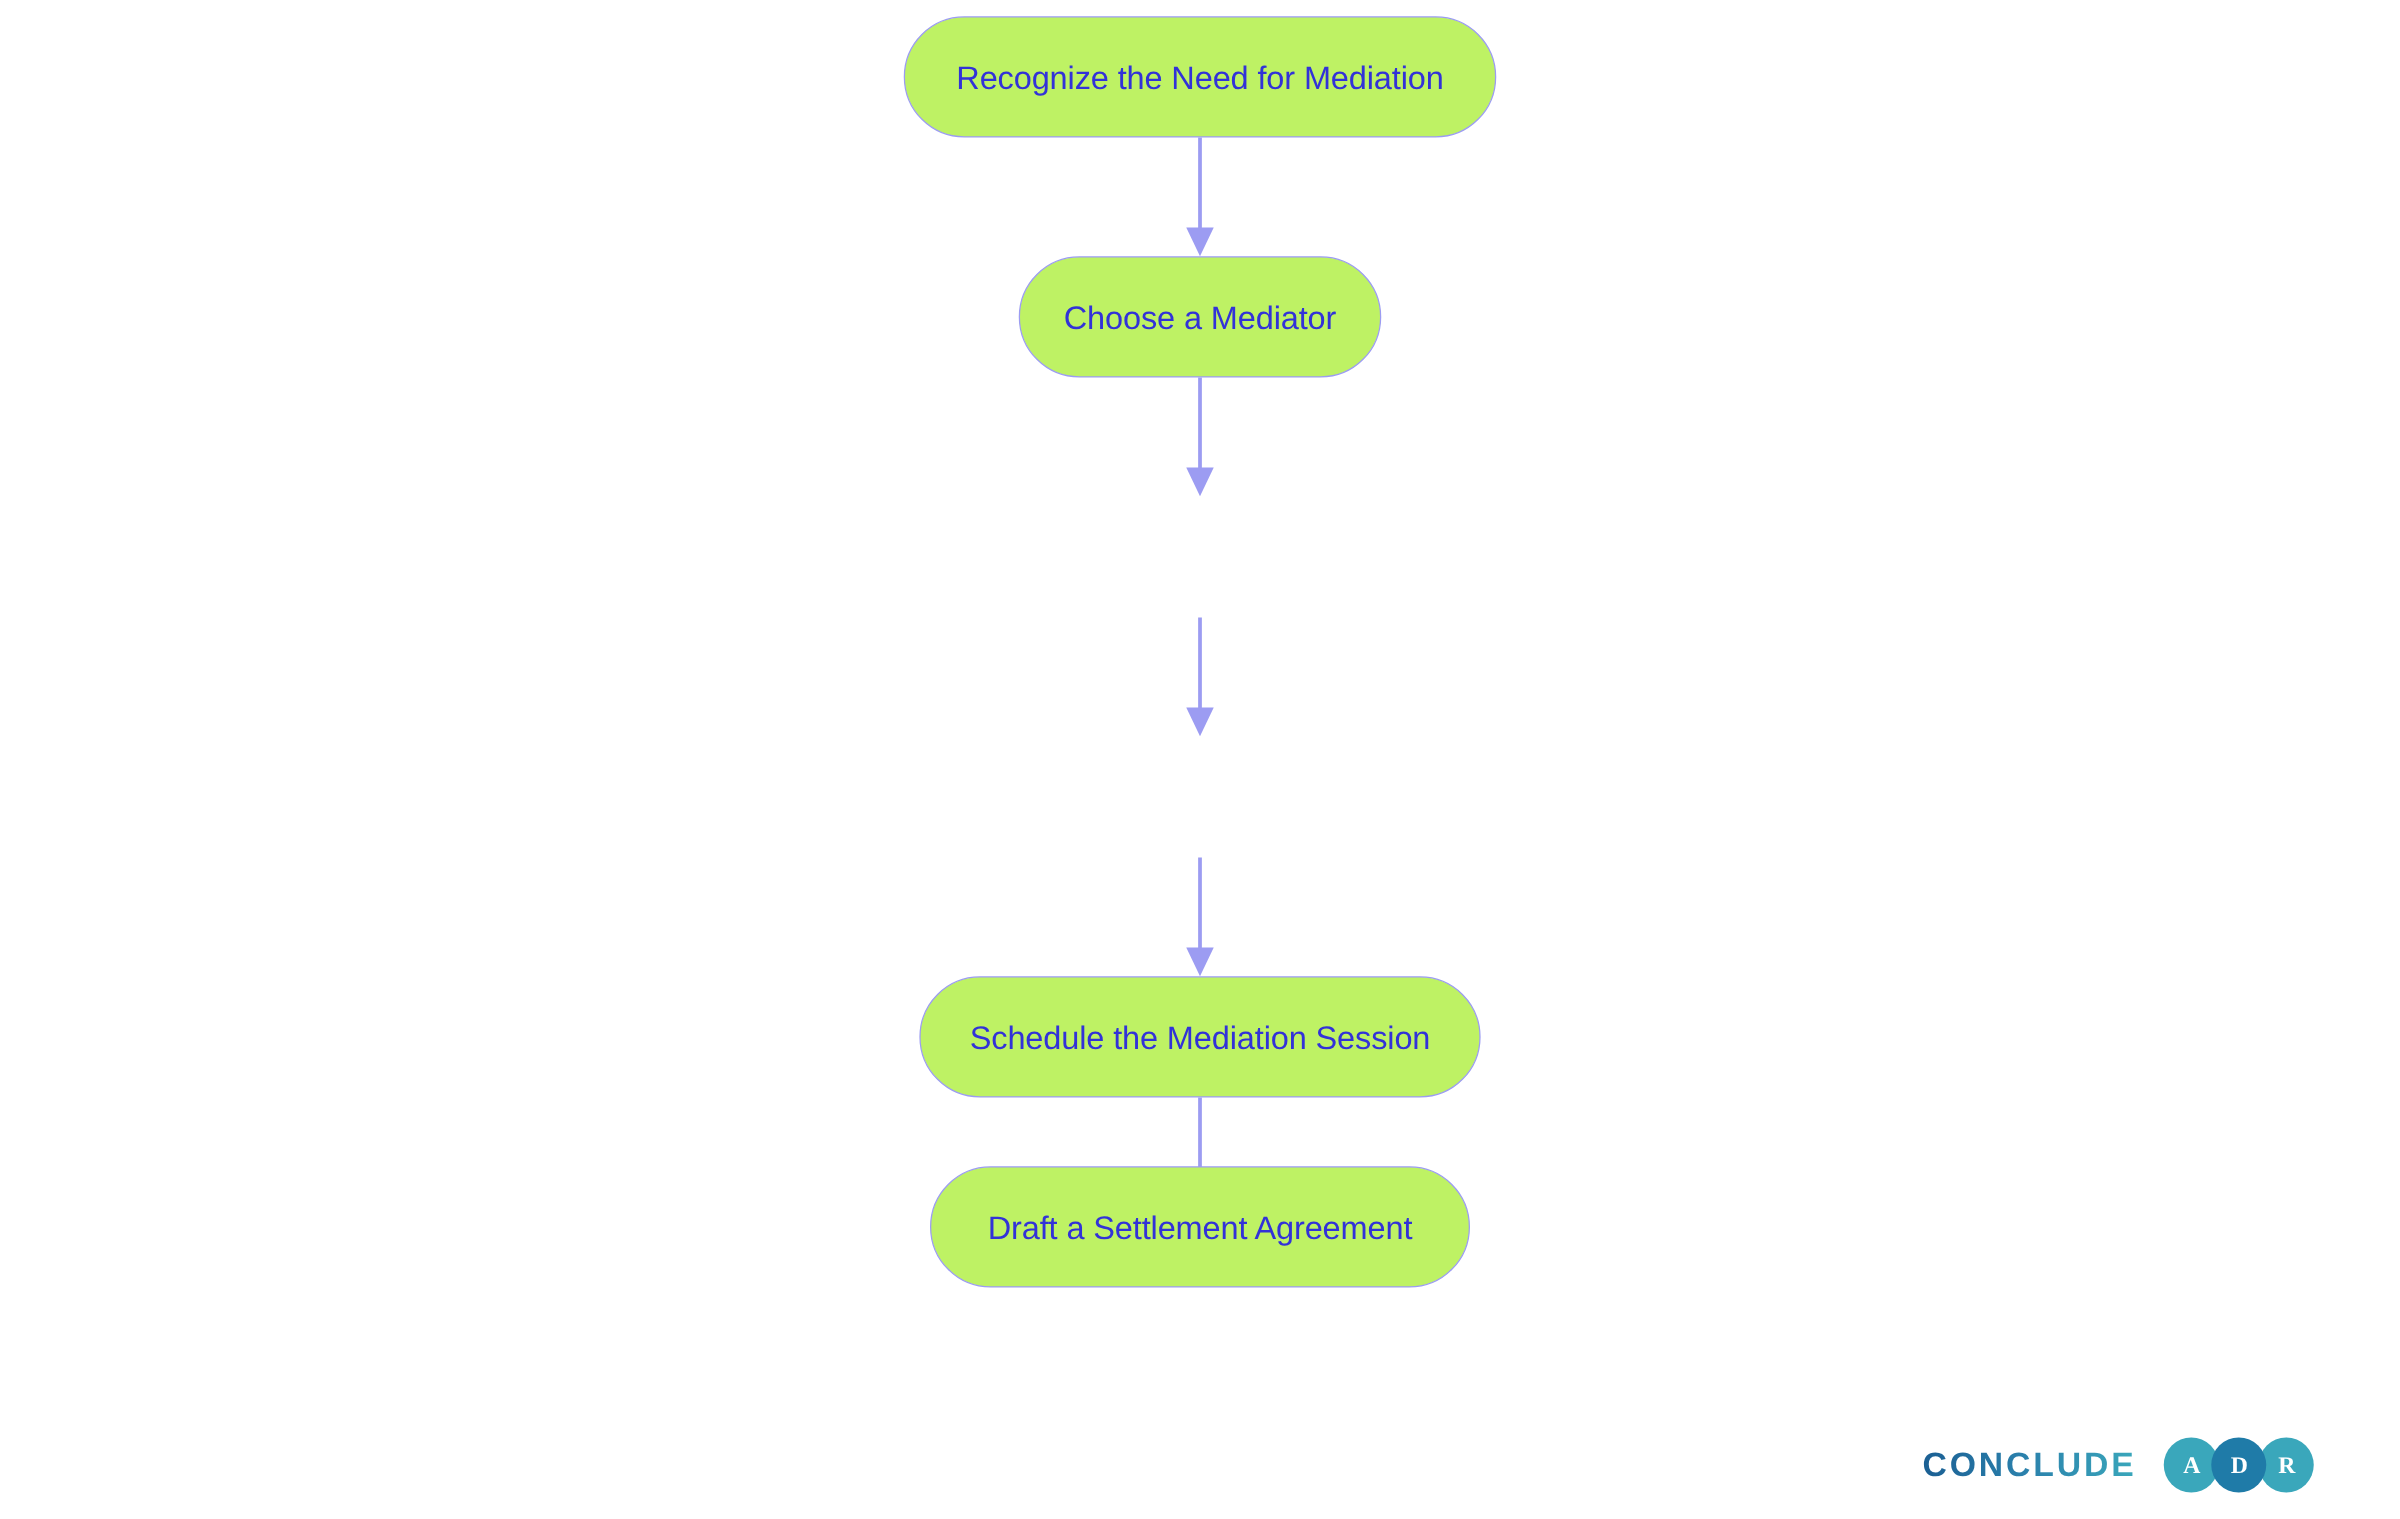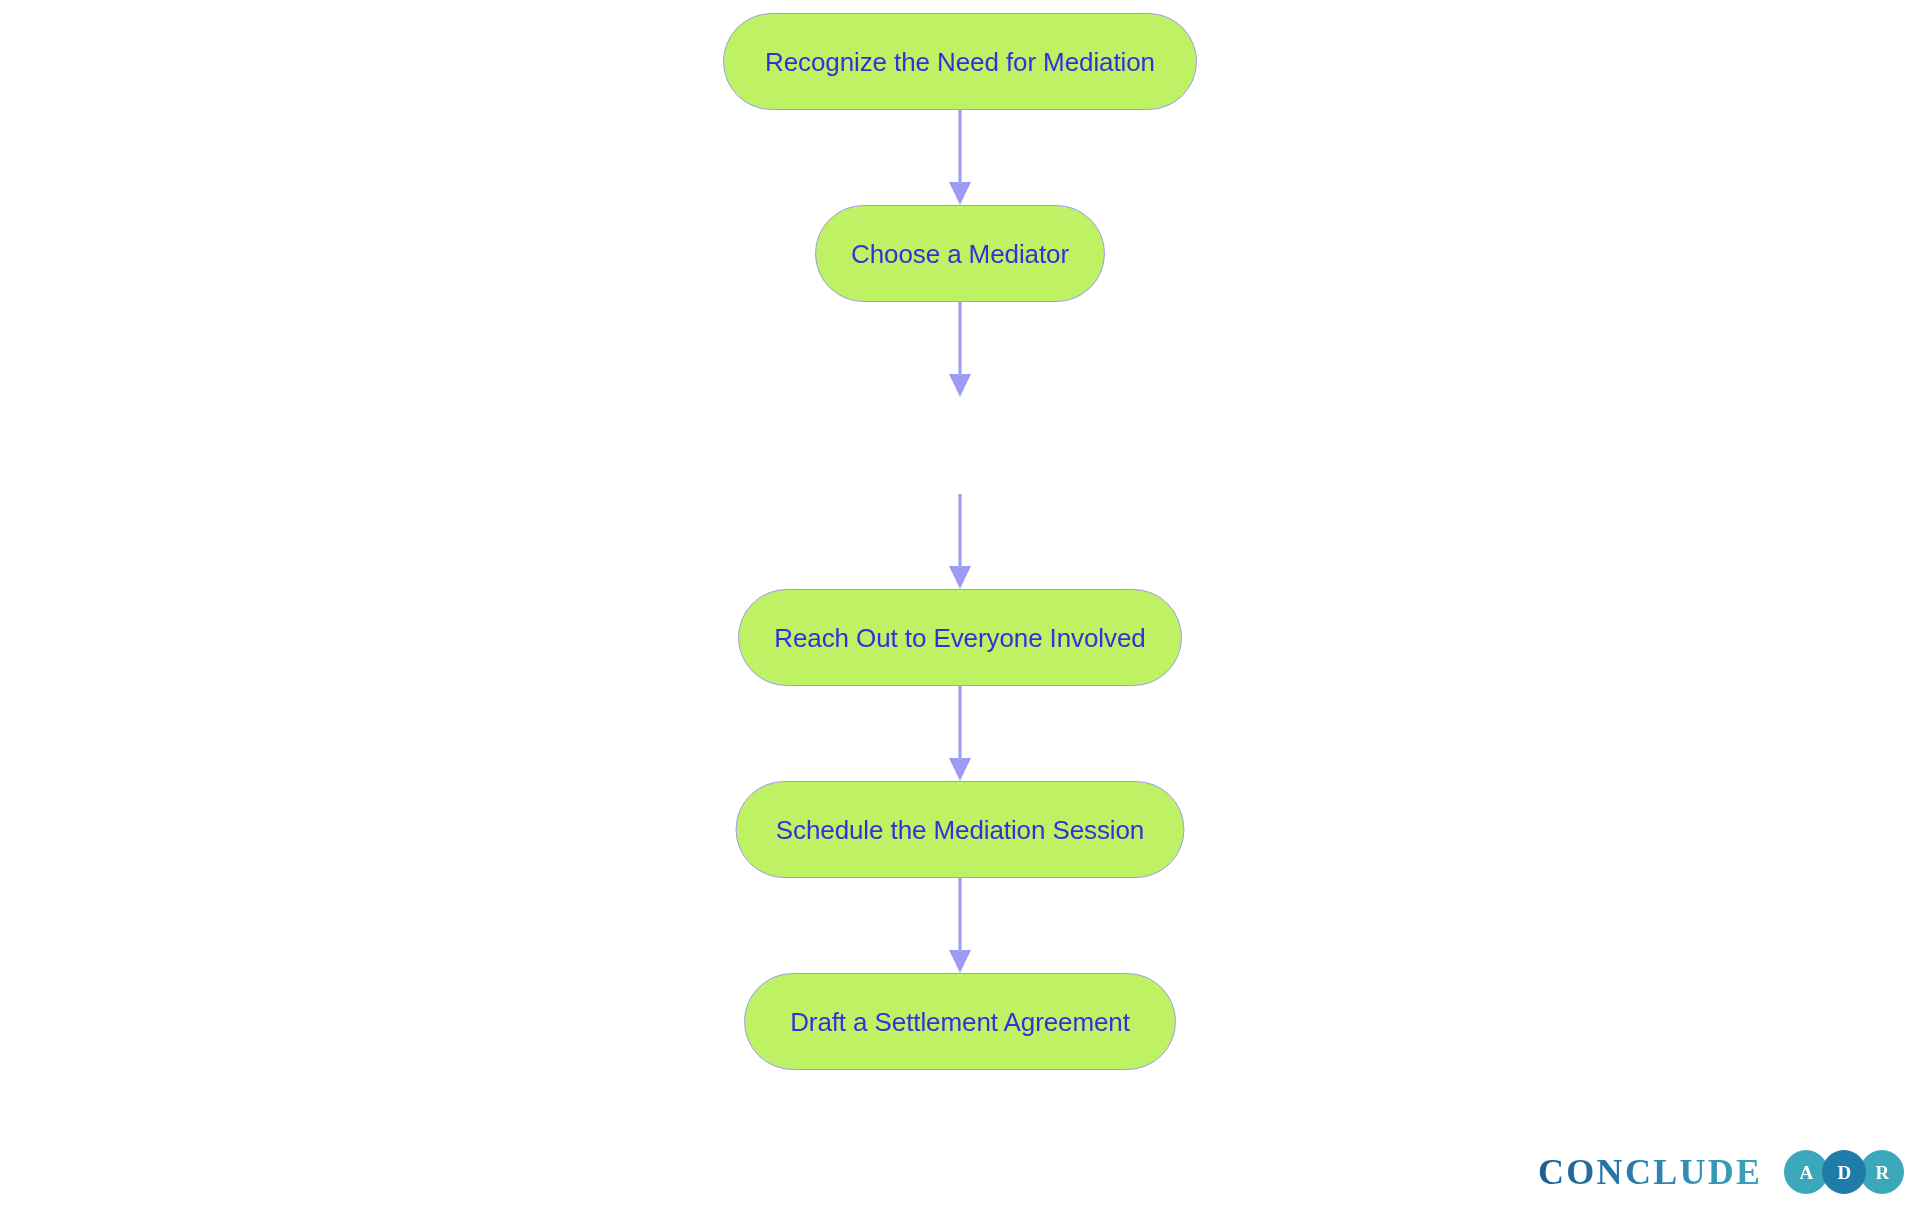--- a/index.html
+++ b/index.html
@@ -49,21 +49,21 @@
     line-height: 1;
     user-select: none;
   }
 
   
   #node-0 { top: 13px;   width: 474px; }
   #node-1 { top: 205px;  width: 290px; }
   #node-2 { top: 397px;  width: 410px; }
   #node-3 { top: 589px;  width: 444px; }
   #node-4 { top: 781px;  width: 449px; }
-  #node-5 { top: 973px;  width: 432px; }
+  #node-5 { top: 933px;  width: 432px; }
 
   
   .connector {
     position: absolute;
     left: 960px;
     transform: translateX(-50%);
     width: 30px;
     height: 95px;
     pointer-events: none;
   }
@@ -97,22 +97,22 @@
   
   #brand-logo {
     position: absolute;
     left: 1538px;
     top: 1143px;
     display: flex;
     align-items: center;
     height: 58px;
   }
   #brand-wordmark {
-    font-family: Liberation Serif, serif;
-    font-size: 36px;
+    font-family: Liberation Sans, sans-serif;
+    font-size: 27px;
     font-weight: 700;
     letter-spacing: 2.3px;
     background: linear-gradient(90deg, #1b5f93 0%, #2a7fab 45%, #3aa7bb 100%);
     -webkit-background-clip: text;
     background-clip: text;
     color: transparent;
     -webkit-text-fill-color: transparent;
     line-height: 1;
     white-space: nowrap;
     user-select: none;
@@ -165,23 +165,20 @@
     <div class="conn-line"></div>
     <div class="conn-head"></div>
   </div>
 
 
   <div class="connector" id="conn-2">
     <div class="conn-line"></div>
     <div class="conn-head"></div>
   </div>
 
-  <div class="node" id="node-3">
-    <span class="node-label">Reach Out to Everyone Involved</span>
-  </div>
 
   <div class="connector" id="conn-3">
     <div class="conn-line"></div>
     <div class="conn-head"></div>
   </div>
 
   <div class="node" id="node-4">
     <span class="node-label">Schedule the Mediation Session</span>
   </div>
 

